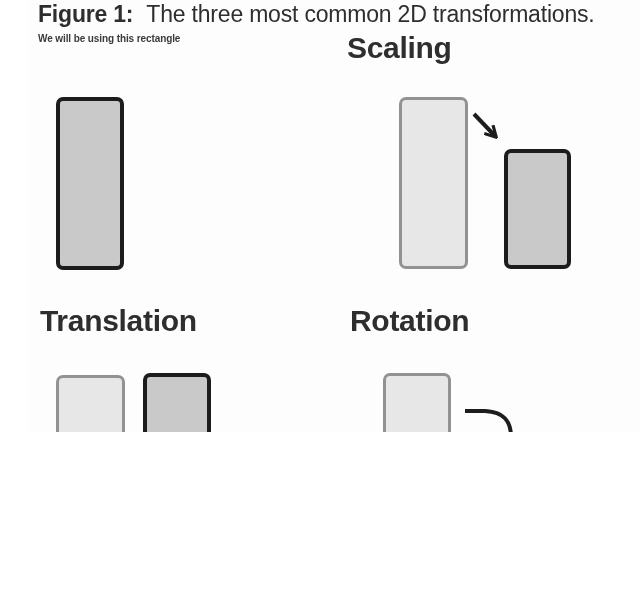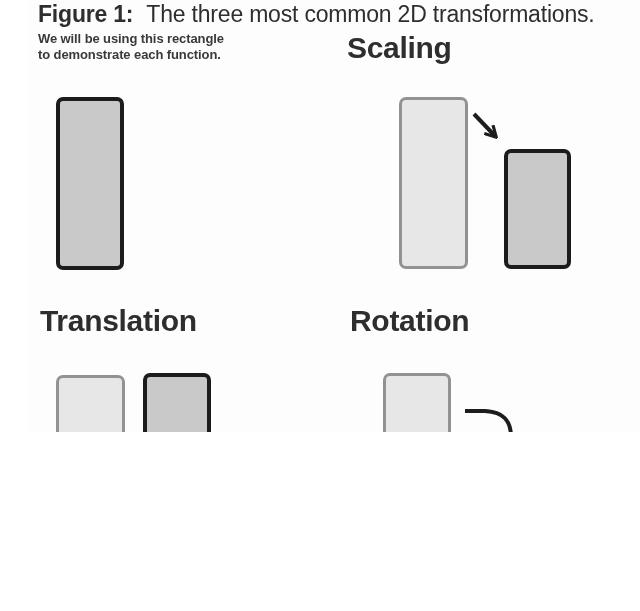--- a/index.html
+++ b/index.html
@@ -23,21 +23,21 @@
     margin-left:28px;
   }
   .title{
     position:absolute;left:10px;top:1px;
     font-size:23px;color:var(--text);
     white-space:nowrap;letter-spacing:-0.2px;
   }
   .fig-num{font-weight:bold;margin-right:13px;}
   .intro{
     position:absolute;left:10px;top:31px;
-    font-size:13px;font-weight:bold;line-height:15.5px;
+    font-size:10px;font-weight:bold;line-height:15.5px;
     color:var(--intro-text);letter-spacing:-0.1px;
   }
   .sec-label{
     position:absolute;
     font-size:30px;color:var(--text);
     white-space:nowrap;letter-spacing:-0.3px;font-weight:bold;
   }
   #lbl-scaling{left:319px;top:31px;}
   #lbl-translation{left:12px;top:304px;}
   #lbl-rotation{left:322px;top:304px;}
@@ -63,21 +63,20 @@
 <body>
 
 <div class="canvas">
 
   <div class="title">
     <span class="fig-num">Figure 1:</span><span class="fig-cap">The three most common 2D transformations.</span>
   </div>
 
   <div class="intro">
     <div>We will be using this rectangle</div>
-    <div>to demonstrate each function.</div>
   </div>
 
   <div class="sec-label" id="lbl-scaling">Scaling</div>
   <div class="sec-label" id="lbl-rotation">Rotation</div>
   <div class="sec-label" id="lbl-translation">Translation</div>
 
   <div class="rect dark" id="rect-original"></div>
 
   <div class="rect light" id="rect-scale-src"></div>
   <div class="rect dark" id="rect-scale-dst"></div>

